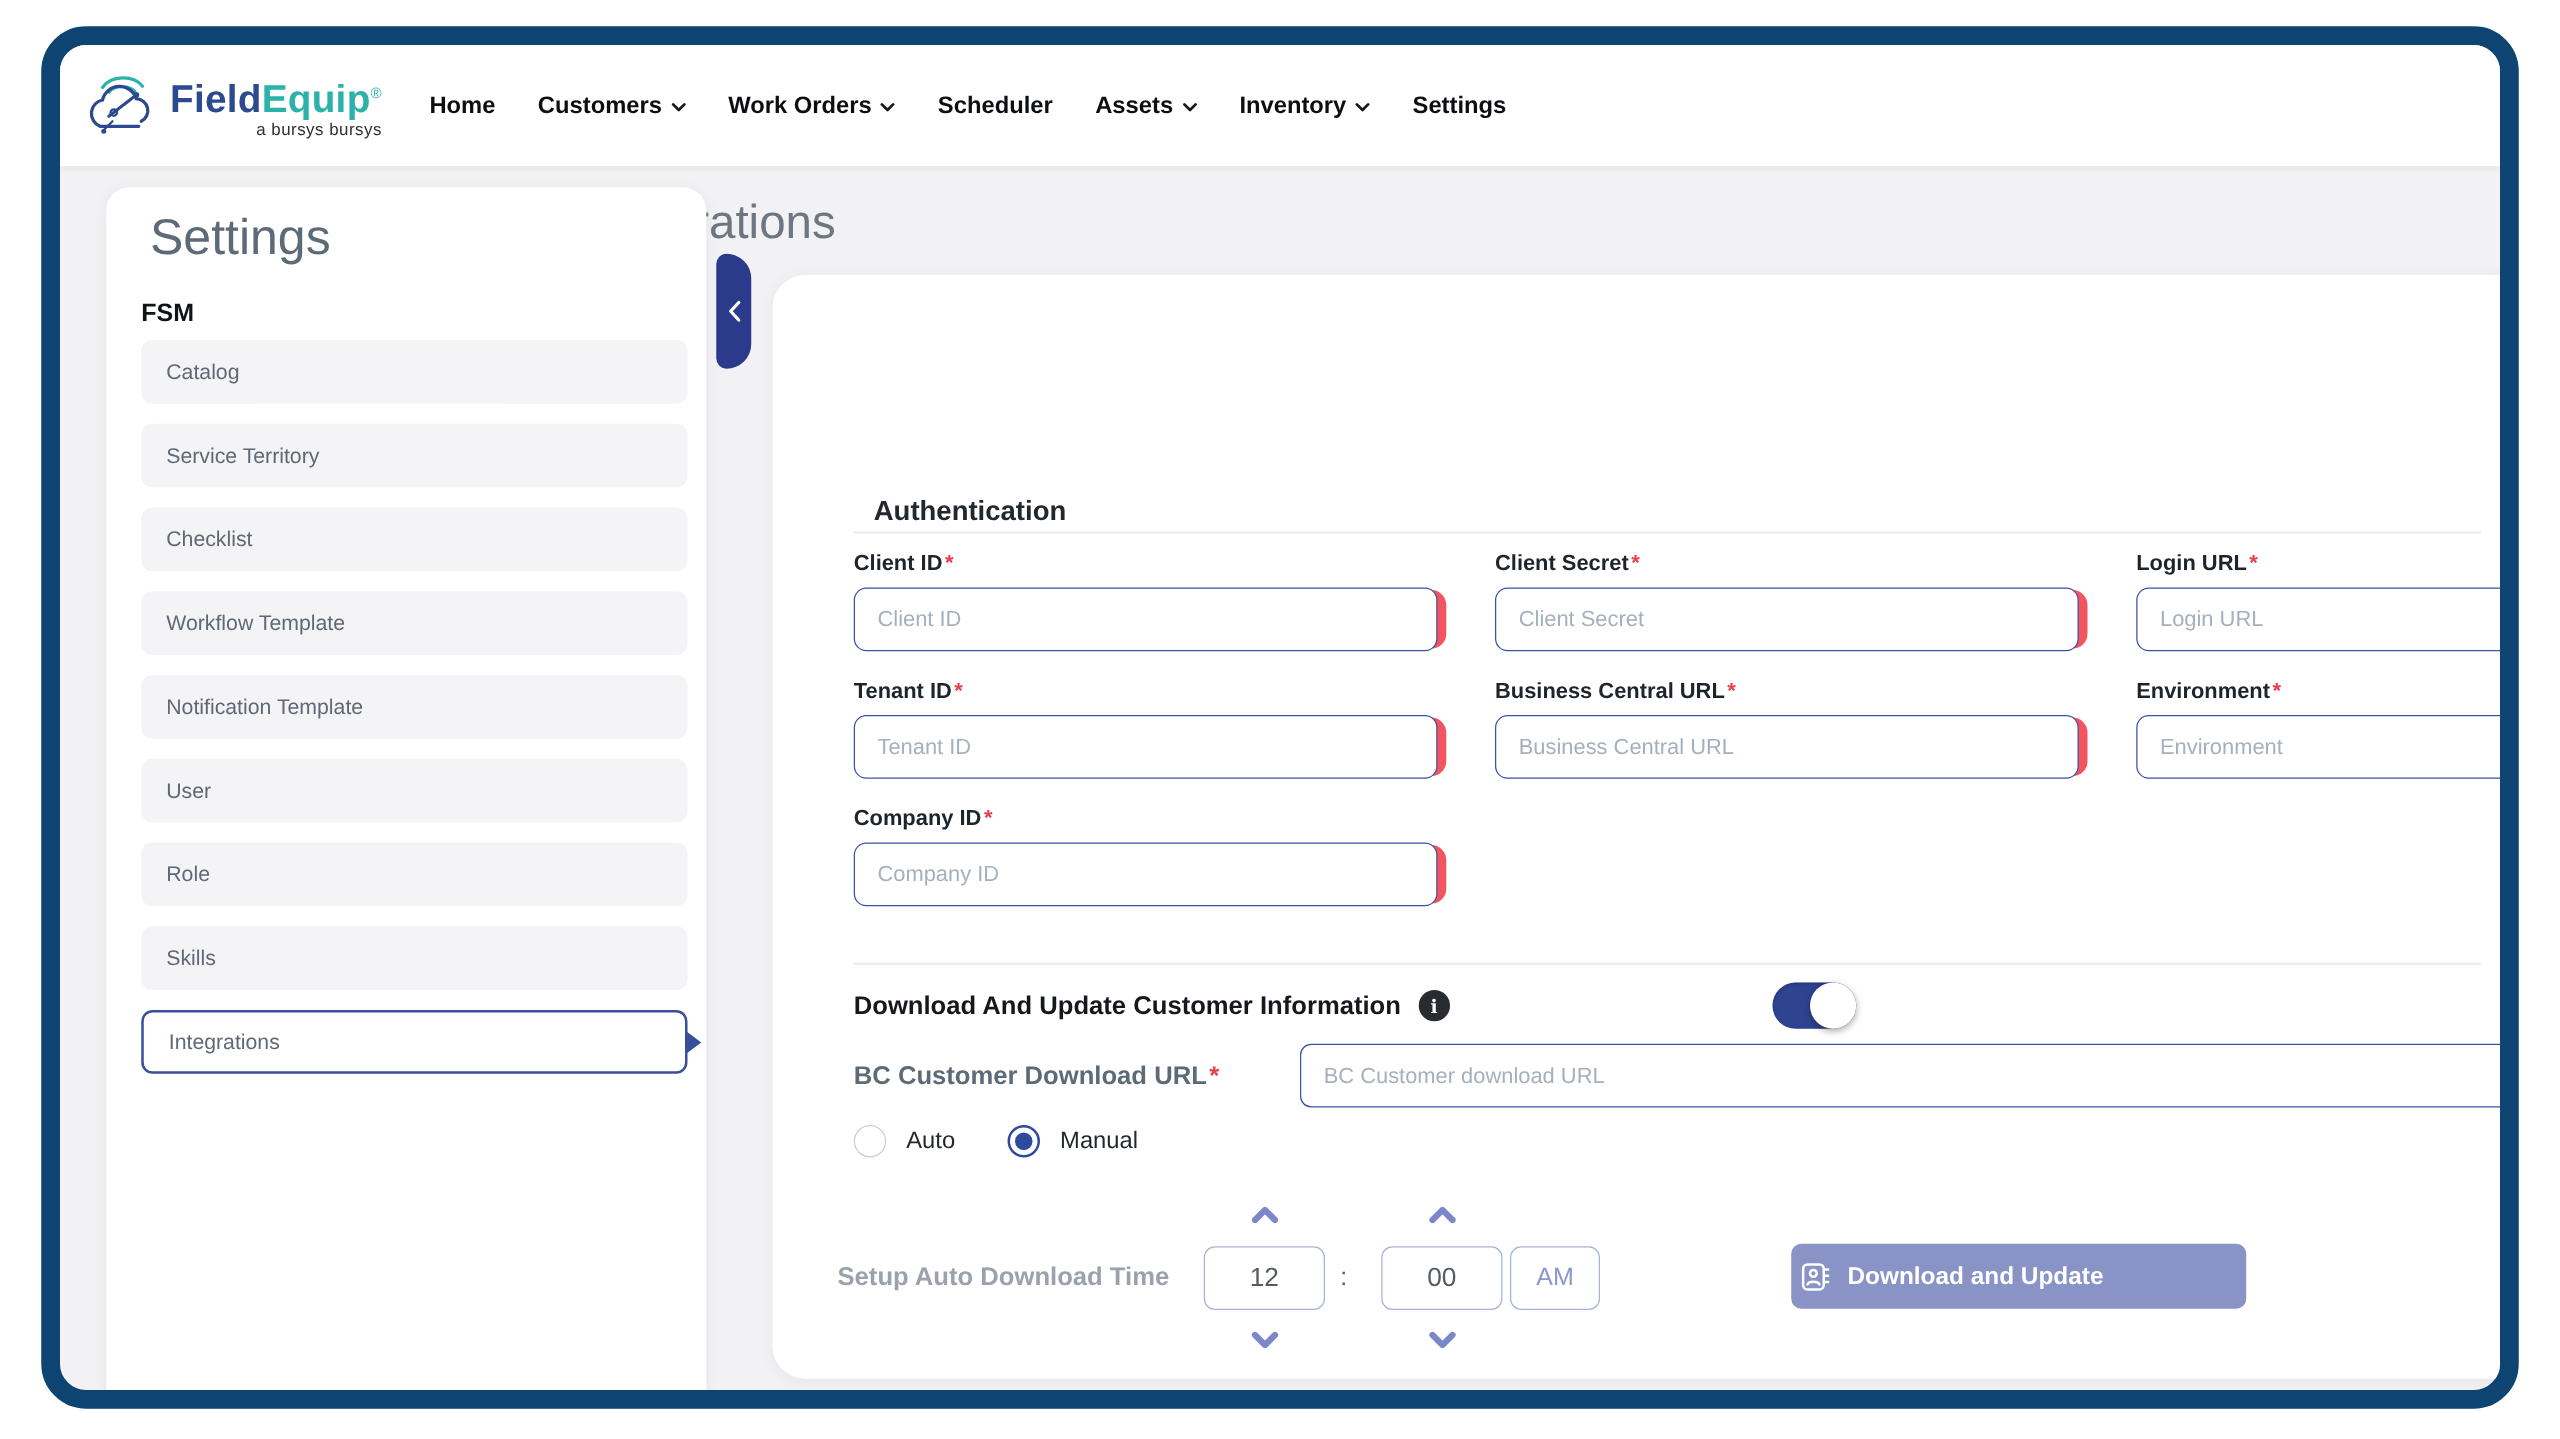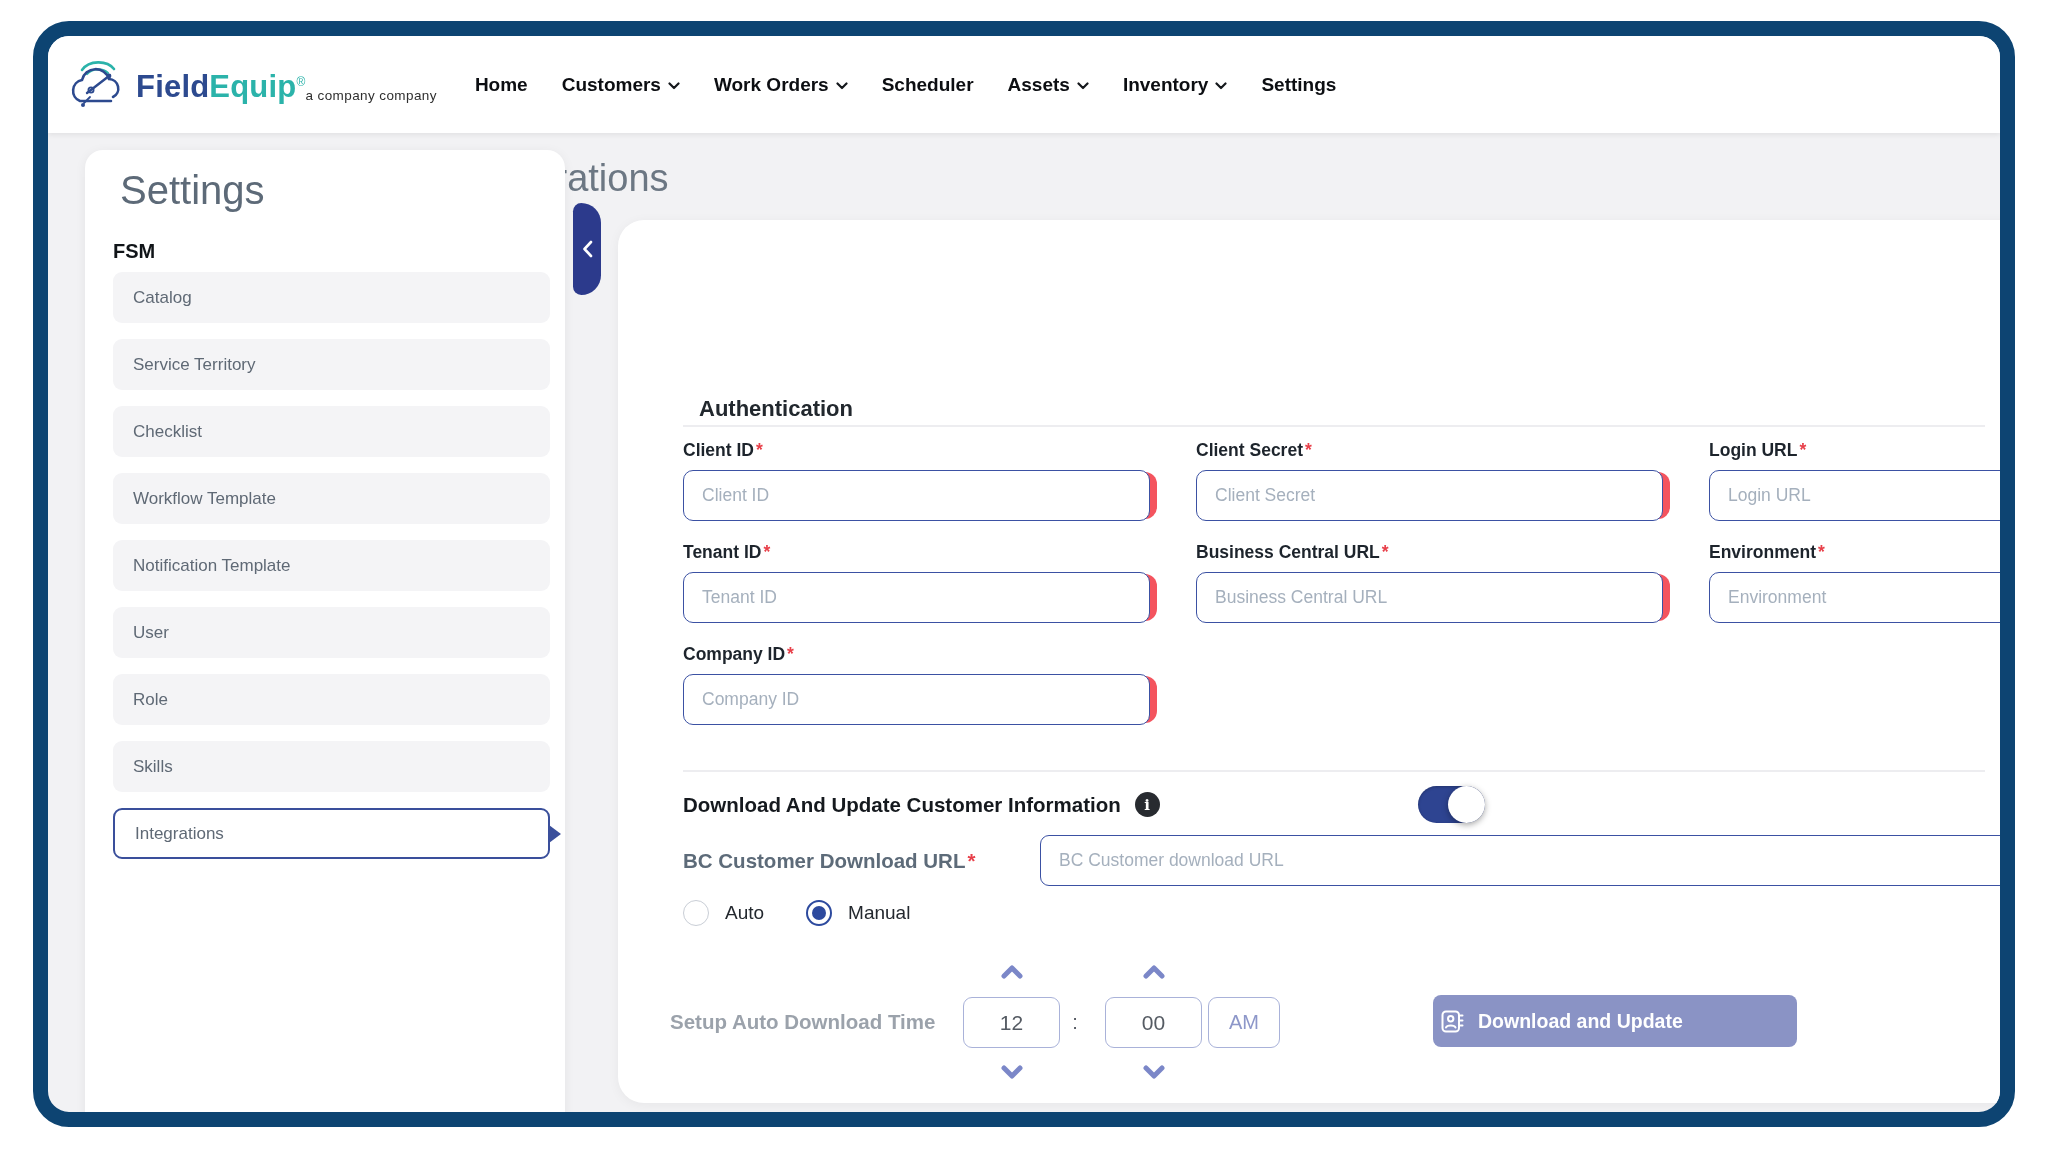--- a/index.html
+++ b/index.html
@@ -12,21 +12,21 @@
   .frame {
     position:absolute; left:33px; top:21px; width:1982px; height:1106px;
     border:15px solid #0d4472; border-radius:36px; background:#f2f2f4; overflow:hidden;
   }
   
   .navbar {
     position:absolute; left:0; top:0; width:1952px; height:97px; background:#ffffff;
     display:flex; align-items:center; box-shadow:0 2px 5px rgba(0,0,0,.07); z-index:6;
   }
   .logo { display:flex; align-items:center; gap:4px; margin-left:14px; cursor:pointer; }
-  .logo-text { display:flex; flex-direction:row; align-items:flex-end; }
+  .logo-text { display:flex; flex-direction:column; align-items:flex-end; }
   .wordmark { font-size:31px; font-weight:700; line-height:32px; letter-spacing:.2px; }
   .w1 { color:#2d4a8f; } .w2 { color:#2bb3aa; }
   .reg { font-size:12px; color:#2bb3aa; vertical-align:super; font-weight:400; }
   .tagline { font-size:13.5px; color:#2f2f2f; margin-top:1px; letter-spacing:.4px; }
   .nav-items { display:flex; align-items:center; gap:34px; margin-left:38px; }
   .nav-item {
     background:none; border:none; padding:0; font-family:inherit; cursor:pointer;
     font-size:19px; font-weight:600; color:#0c0e12; display:flex; align-items:center; gap:7px;
   }
   .nav-chev { margin-top:3px; color:#15181c; }
@@ -162,21 +162,21 @@
         <path d="M25 19 C30 13 41 13 46 18" fill="none" stroke="#2bb3aa" stroke-width="2.2" stroke-linecap="round"></path>
         <path d="M51 42 a9.5 9.5 0 0 0 -4 -18 a14 14 0 0 0 -27 1 a11 11 0 0 0 -2 21 h31" fill="none" stroke="#2d4a8f" stroke-width="2.6" stroke-linecap="round"></path>
         <line x1="25" y1="38" x2="47" y2="21" stroke="#2d4a8f" stroke-width="2.4" stroke-linecap="round"></line>
         <circle cx="29" cy="35" r="2.6" fill="none" stroke="#2d4a8f" stroke-width="1.8"></circle>
         <circle cx="47" cy="21" r="2.4" fill="#2d4a8f"></circle>
         <circle cx="21" cy="50" r="2" fill="#2d4a8f"></circle>
         <line x1="22" y1="48" x2="28" y2="42" stroke="#2d4a8f" stroke-width="1.8" stroke-linecap="round"></line>
       </svg>
       <div class="logo-text">
         <div class="wordmark"><span class="w1">Field</span><span class="w2">Equip</span><sup class="reg">®</sup></div>
-        <div class="tagline">a company company</div>
+        <div class="tagline">a bursys bursys</div>
       </div>
     </div>
     <nav class="nav-items" id="nav-items">
         <button class="nav-item">
           <span>Home</span>
         </button>
         <button class="nav-item">
           <span>Customers</span>
           <svg class="nav-chev" width="12" height="8" viewBox="0 0 12 8">
             <path d="M1.5 1.5 L6 6 L10.5 1.5" fill="none" stroke="currentColor" stroke-width="2.2" stroke-linecap="round" stroke-linejoin="round"></path>

